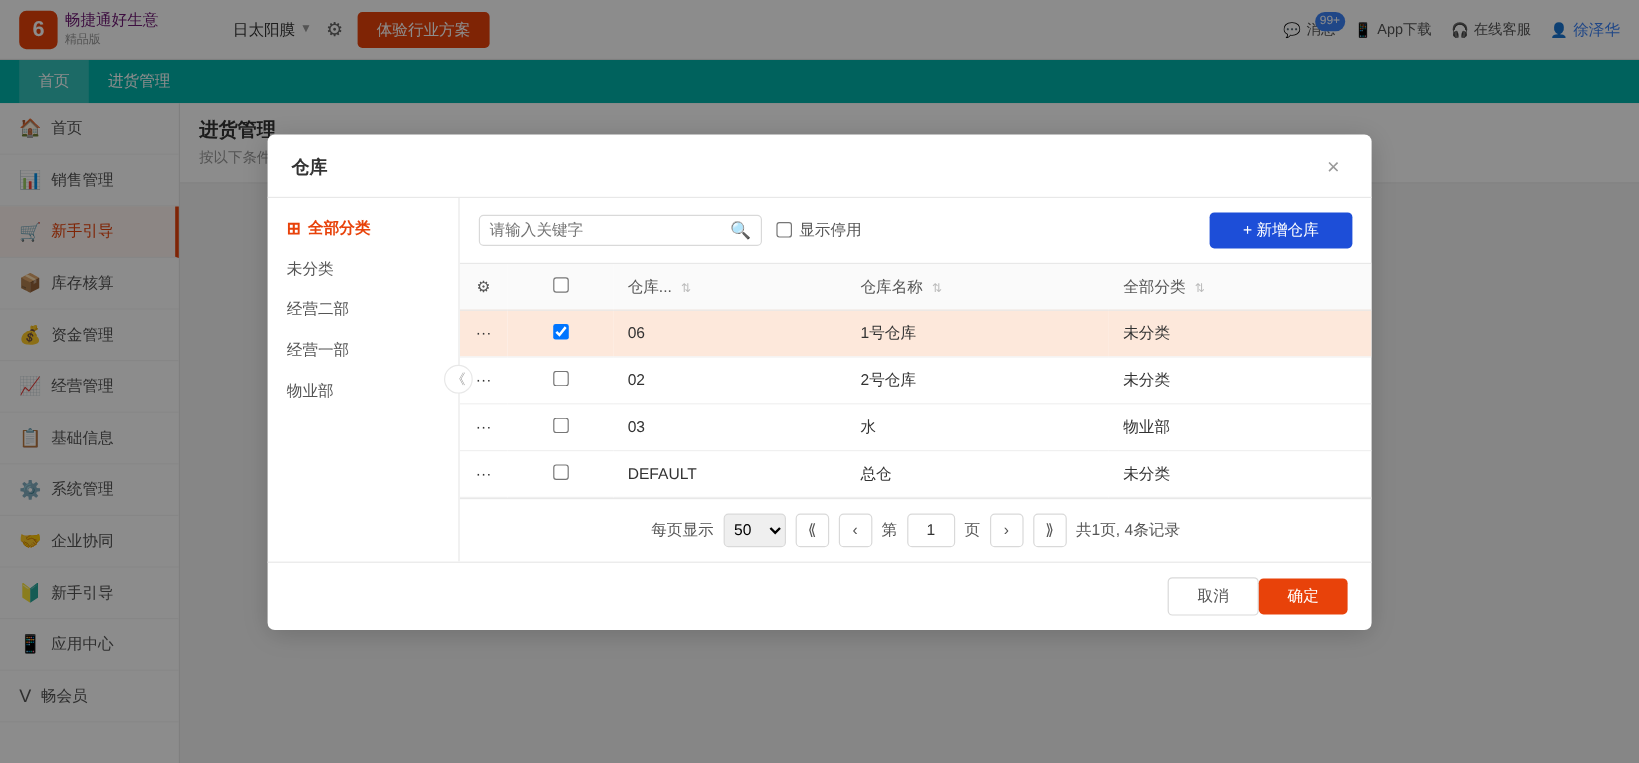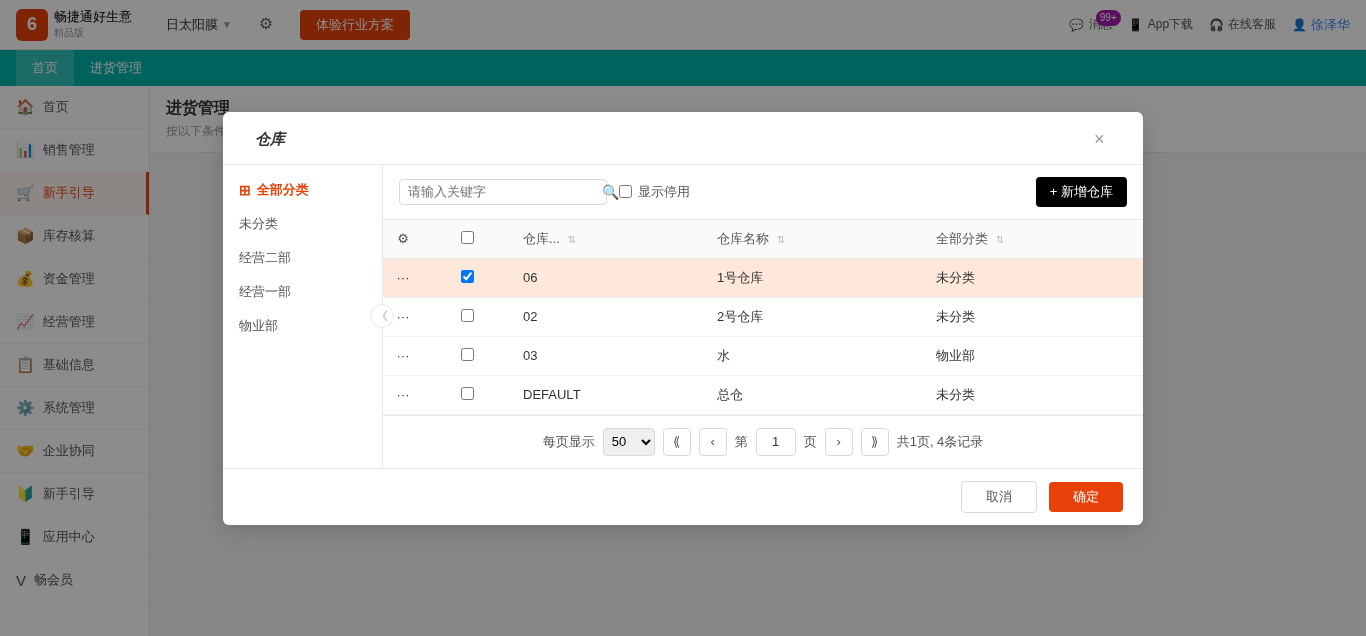--- a/index.html
+++ b/index.html
@@ -22,26 +22,28 @@
       gap: 6px;
       width: 150px;
     }
     .logo-icon {
       width: 32px; height: 32px;
       background: #e8420a;
       border-radius: 6px;
       display: flex; align-items: center; justify-content: center;
       color: #fff; font-size: 18px; font-weight: bold;
     }
-    .logo-text { font-size: 13px; color: #000000; line-height: 1.3; }
+    .logo-text { font-size: 13px; color: #701a75; line-height: 1.3; }
     .logo-sub { font-size: 10px; color: #999; }
     .topbar-center {
       flex: 1;
       display: flex;
-      gap: 20px;
+      align-items: center;
+      gap: 5px;
+      margin-left: 28px;
     }
     .topbar-store {
       display: flex; align-items: center; gap: 4px;
       color: #333; font-size: 13px; cursor: pointer;
     }
     .topbar-store .arrow { color: #999; font-size: 10px; }
     .topbar-gear {
       width: 28px; height: 28px;
       display: flex; align-items: center; justify-content: center;
       color: #666; cursor: pointer; font-size: 16px;
@@ -59,21 +61,21 @@
       display: flex; align-items: center; gap: 16px;
     }
     .topbar-right-item {
       display: flex; align-items: center; gap: 4px;
       color: #555; font-size: 12px; cursor: pointer;
       position: relative;
     }
     .badge {
       position: absolute;
       top: -6px; right: -8px;
-      background: #a21caf;
+      background: #3b82f6;
       color: #fff;
       font-size: 10px;
       padding: 1px 4px;
       border-radius: 8px;
       line-height: 1.4;
     }
     .user-name { color: #3b82f6; font-size: 13px; }
 
     
     .secondbar {
@@ -144,23 +146,22 @@
       width: 920px;
       max-height: 560px;
       display: flex;
       flex-direction: column;
       box-shadow: 0 4px 24px rgba(0,0,0,0.18);
     }
     .modal-header {
       display: flex;
       align-items: center;
       justify-content: space-between;
-      padding: 16px 32px 12px;
+      padding: 16px 20px 12px;
       border-bottom: 1px solid #e8e8e8;
-      font-style: italic;
     }
     .modal-title { font-size: 15px; font-weight: bold; color: #333; }
     .modal-close {
       color: #999; font-size: 18px; cursor: pointer;
       width: 24px; height: 24px; display: flex; align-items: center; justify-content: center;
     }
     .modal-body {
       display: flex;
       flex: 1;
       overflow: hidden;
@@ -210,39 +211,39 @@
       align-items: center;
       gap: 12px;
       border-bottom: 1px solid #e8e8e8;
     }
     .search-box {
       display: flex;
       align-items: center;
       border: 1px solid #d9d9d9;
       border-radius: 4px;
       padding: 4px 8px;
-      width: 208px;
-      gap: 18px;
+      width: 236px;
+      gap: 6px;
     }
     .search-box input {
       border: none; outline: none;
       font-size: 13px; color: #333;
       flex: 1; background: transparent;
     }
     .search-icon { color: #bbb; font-size: 14px; cursor: pointer; }
     .checkbox-label {
       display: flex; align-items: center; gap: 6px;
       font-size: 13px; color: #555; cursor: pointer;
     }
     .btn-add {
       margin-left: auto;
-      background: #000000;
+      background: #1d4ed8;
       color: #fff;
       border: none;
-      padding: 6px 14px;
+      padding: 6px 28px;
       border-radius: 4px;
       cursor: pointer;
       font-size: 13px;
     }
 
     
     .table-wrap {
       flex: 1;
       overflow: auto;
     }
@@ -306,21 +307,20 @@
       padding: 0 4px;
       outline: none;
     }
 
     
     .modal-footer {
       padding: 12px 20px;
       display: flex;
       align-items: center;
       justify-content: flex-end;
-      gap: 12px;
       border-top: 1px solid #e8e8e8;
     }
     .btn-cancel {
       background: #fff;
       color: #555;
       border: 1px solid #d9d9d9;
       padding: 6px 24px;
       border-radius: 4px;
       cursor: pointer;
       font-size: 13px;

